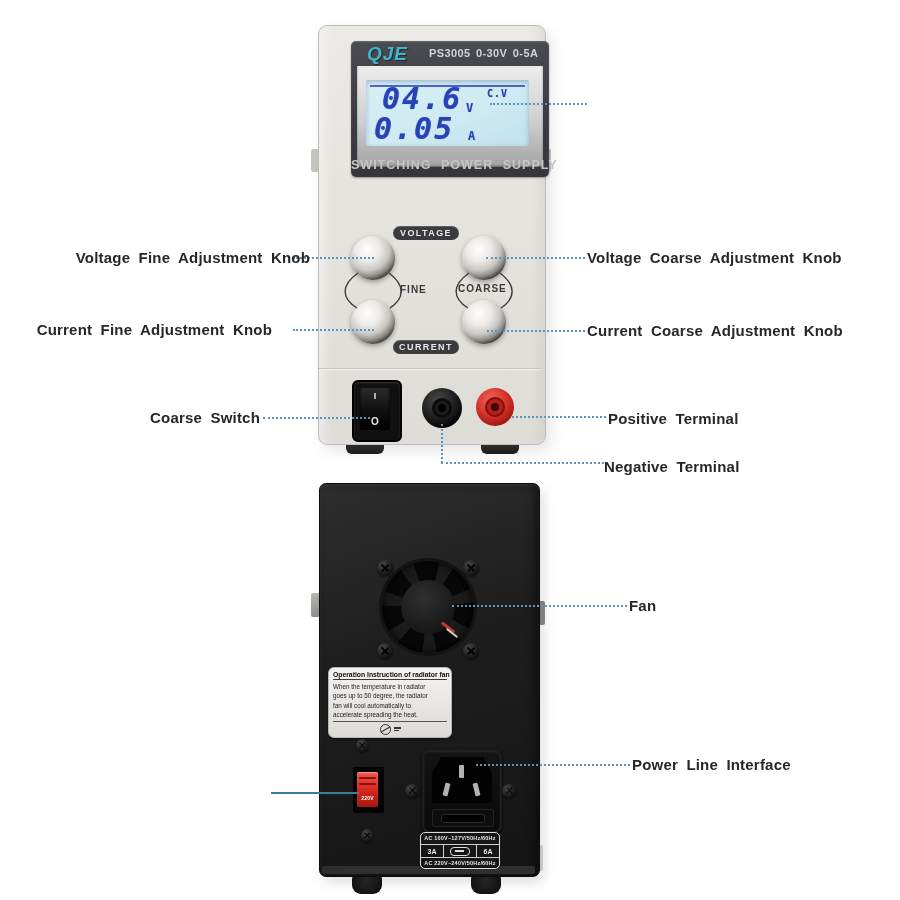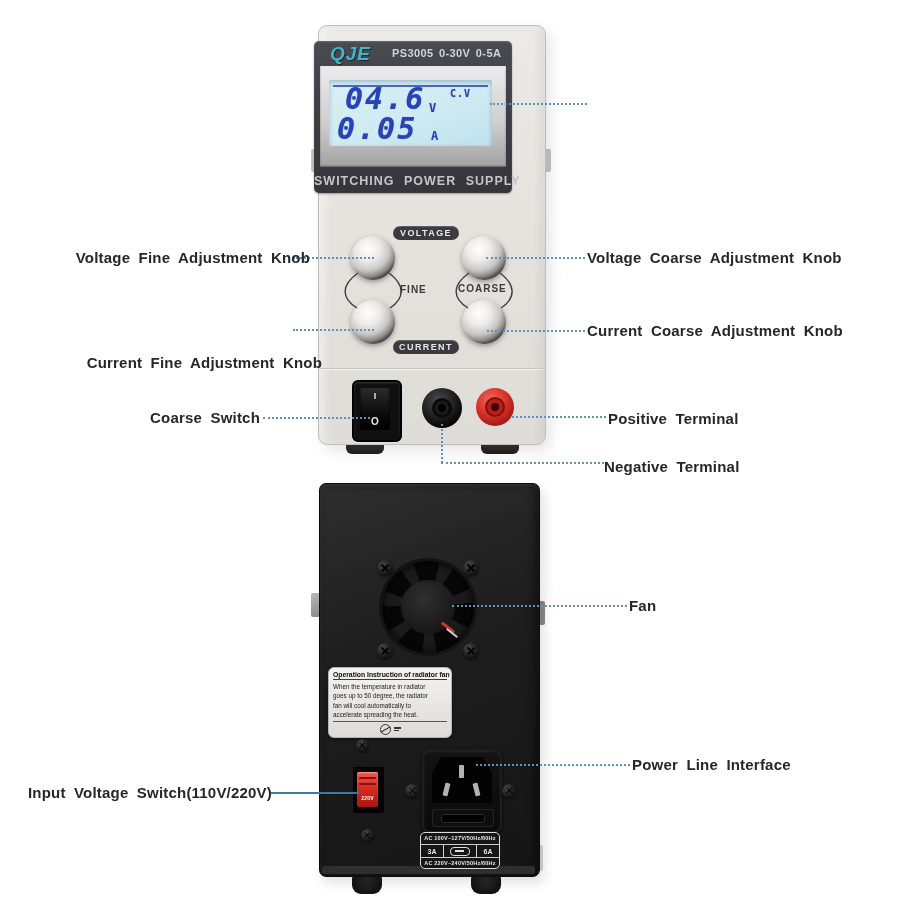--- a/index.html
+++ b/index.html
@@ -11,21 +11,21 @@
   .callout.r{text-align:right;}
   
   .lead{position:absolute;height:0;border-top:2px dotted #5f93ba;z-index:5;}
   .leadv{position:absolute;width:0;border-left:2px dotted #5f93ba;z-index:5;}
   .lead.solid{border-top:2px solid #42799f;}
   
   .front-body{position:absolute;left:318px;top:25px;width:226px;height:418px;
     background:linear-gradient(180deg,#eceae6 0%,#e4e2dd 55%,#dedcd7 100%);
     border:1px solid #bfbdb9;border-radius:9px;z-index:1;
     box-shadow:5px 6px 14px rgba(0,0,0,.10), inset -5px 0 10px rgba(0,0,0,.06), inset 5px 0 10px rgba(255,255,255,.5);}
-  .bezel{position:absolute;left:314px;top:41px;width:198px;height:152px;
+  .bezel{position:absolute;left:351px;top:41px;width:198px;height:136px;
     background:linear-gradient(180deg,#4a4a51 0%,#3d3d43 50%,#35353b 100%);
     border-radius:5px;z-index:2;box-shadow:inset 0 1px 2px rgba(255,255,255,.18), 0 1px 2px rgba(0,0,0,.35);}
   .logo{position:absolute;left:16px;top:2px;font-size:19px;font-weight:900;font-style:italic;
     color:#3fb6c9;letter-spacing:1px;text-shadow:1px 1px 1px rgba(0,0,0,.5);}
   .model{position:absolute;left:78px;top:6px;font-size:11px;font-weight:700;color:#d2d3d7;
     letter-spacing:.4px;word-spacing:2px;white-space:nowrap;}
   .lcd-frame{position:absolute;left:6px;top:25px;width:186px;height:101px;border-radius:0;
     background:linear-gradient(180deg,#ececec 0%,#cfcfcf 55%,#a2a2a2 100%);
     box-shadow:inset 0 -1px 2px rgba(0,0,0,.4);}
   .lcd{position:absolute;left:9px;top:14px;width:163px;height:66px;border-radius:2px;
@@ -261,22 +261,21 @@
   <div class="lead" style="left:263px;top:417px;width:107px;"></div>
   <div class="lead" style="left:512px;top:416px;width:94px;"></div>
   <div class="leadv" style="left:441px;top:424px;height:39px;"></div>
   <div class="lead" style="left:441px;top:462px;width:163px;"></div>
   <div class="lead" style="left:452px;top:605px;width:175px;"></div>
   <div class="lead" style="left:476px;top:764px;width:154px;"></div>
   <div class="lead solid" style="left:271px;top:792px;width:88px;"></div>
 
   <div class="callout r" style="right:590px;top:249px;">Voltage Fine Adjustment Knob</div>
   <div class="callout" style="left:587px;top:249px;">Voltage Coarse Adjustment Knob</div>
-  <div class="callout r" style="right:578px;top:321px;margin-top:33px;">Current Fine Adjustment Knob</div>
+  <div class="callout r" style="right:628px;top:321px;">Current Fine Adjustment Knob</div>
   <div class="callout" style="left:587px;top:322px;">Current Coarse Adjustment Knob</div>
   <div class="callout r" style="right:640px;top:409px;">Coarse Switch</div>
   <div class="callout" style="left:608px;top:410px;">Positive Terminal</div>
   <div class="callout" style="left:604px;top:458px;">Negative Terminal</div>
   <div class="callout" style="left:629px;top:597px;">Fan</div>
   <div class="callout" style="left:632px;top:756px;">Power Line Interface</div>
-  <div class="callout" style="left:28px;top:784px;">Input Voltage Switch(110V/220V)</div>
 
 </div>
 
 </body></html>

